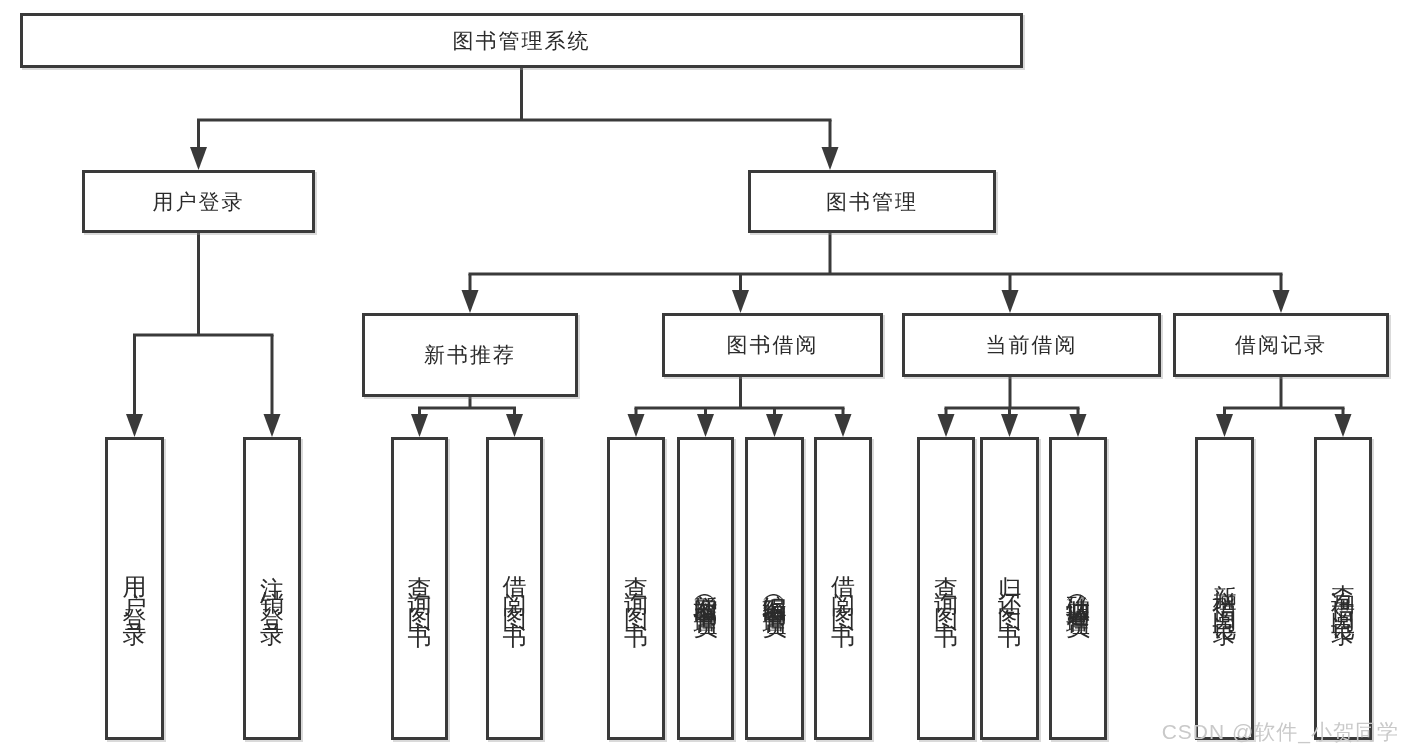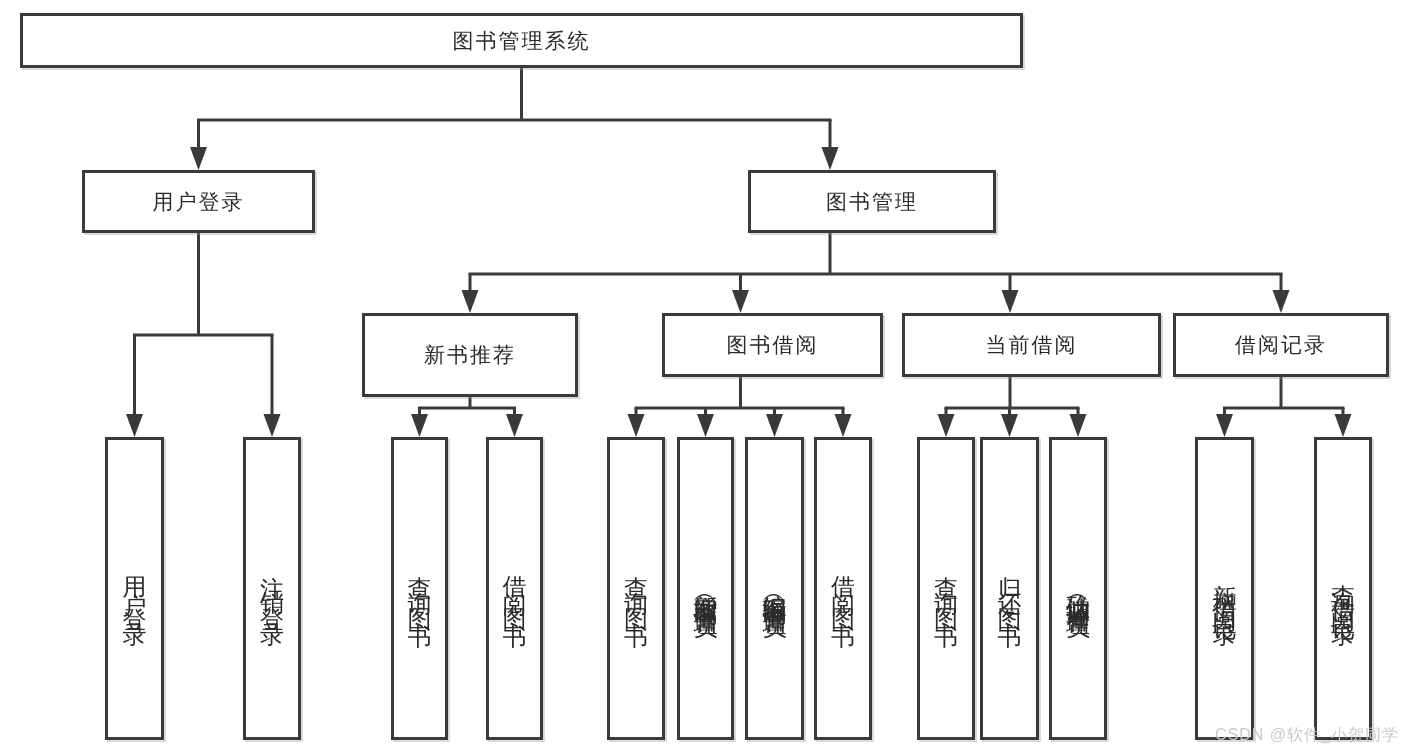--- a/index.html
+++ b/index.html
@@ -24,21 +24,21 @@
   .node.h{font-size:21px;letter-spacing:2px;white-space:nowrap;align-items:center;}
   .node.v span{
     writing-mode:vertical-rl;
     text-orientation:mixed;
     font-size:24px;
     line-height:1.0;
   }
   #watermark{
     position:absolute;
     right:6px;bottom:1px;
-    font-size:16px;
+    font-size:21px;
     letter-spacing:1px;
     color:#c9c9c9;
     z-index:5;
     white-space:nowrap;
   }
 </style>
 </head>
 <body>
 
 <div id="stage">

